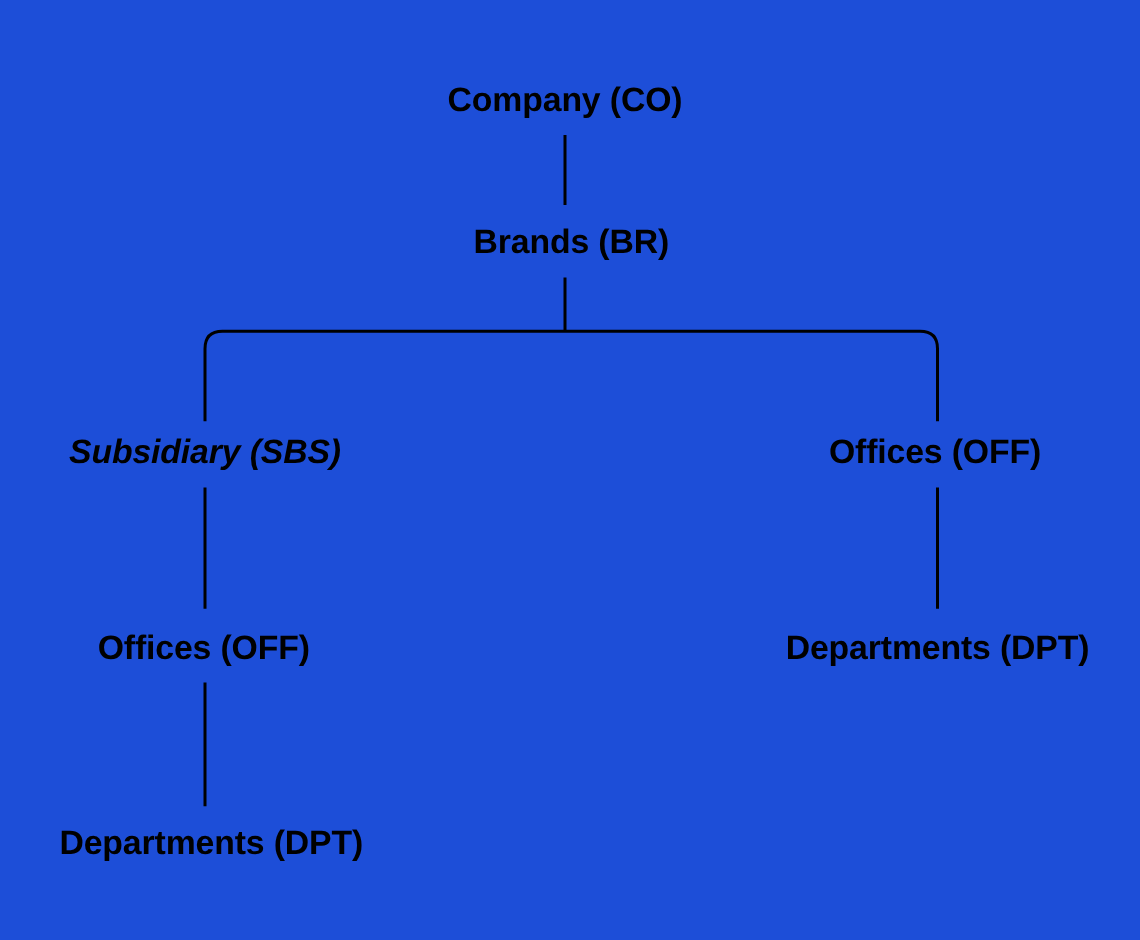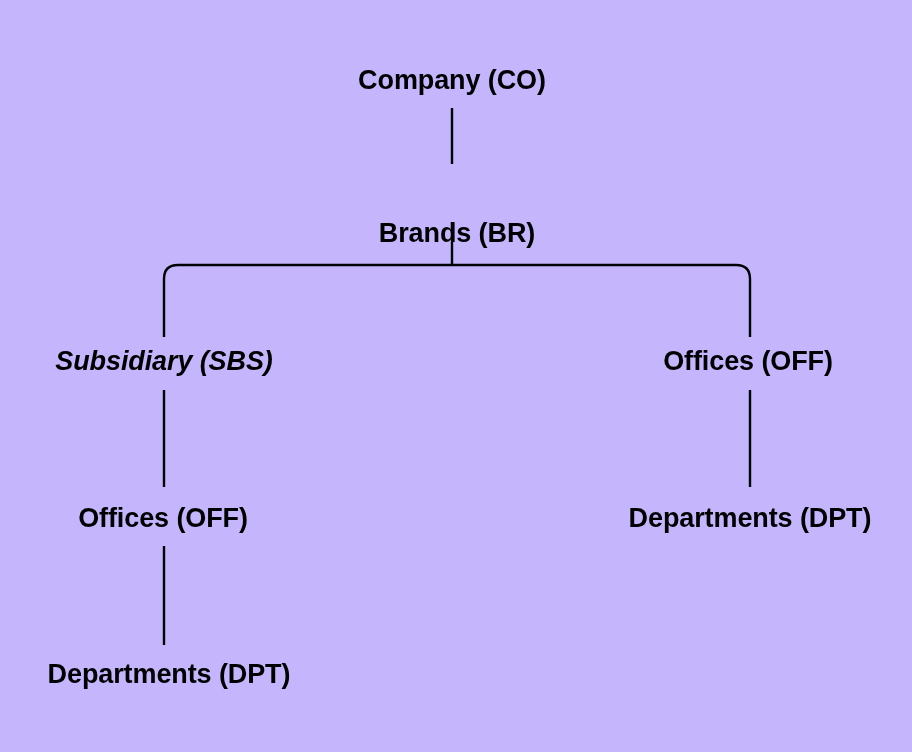--- a/index.html
+++ b/index.html
@@ -11,21 +11,21 @@
   body {
     width: 912px;
     height: 752px;
     font-family: "Liberation Sans", sans-serif;
     overflow: hidden;
   }
   #diagram-root {
     position: relative;
     width: 912px;
     height: 752px;
-    background: #c4b5fd;
+    background: #1d4ed8;
   }
   #connector-layer {
     position: absolute;
     left: 0;
     top: 0;
     width: 912px;
     height: 752px;
     pointer-events: none;
   }
   .node-label {
@@ -36,21 +36,21 @@
     line-height: 32px;
     color: #000000;
     white-space: nowrap;
     text-align: center;
     transform: translateX(-50%);
     letter-spacing: -0.1px;
   }
   
   #node-company  { left: 452px; top: 64px;  }
   
-  #node-brands   { left: 457px; top: 177px; margin-top: 40px; }
+  #node-brands   { left: 457px; top: 177px; }
   
   #node-subsidiary   { left: 164px; top: 345px; font-style: italic; }
   #node-offices-right { left: 748px; top: 345px; }
   
   #node-offices-left { left: 163px; top: 502px; }
   #node-departments-right { left: 750px; top: 502px; }
   
   #node-departments-left { left: 169px; top: 658px; }
 </style>
 </head>

